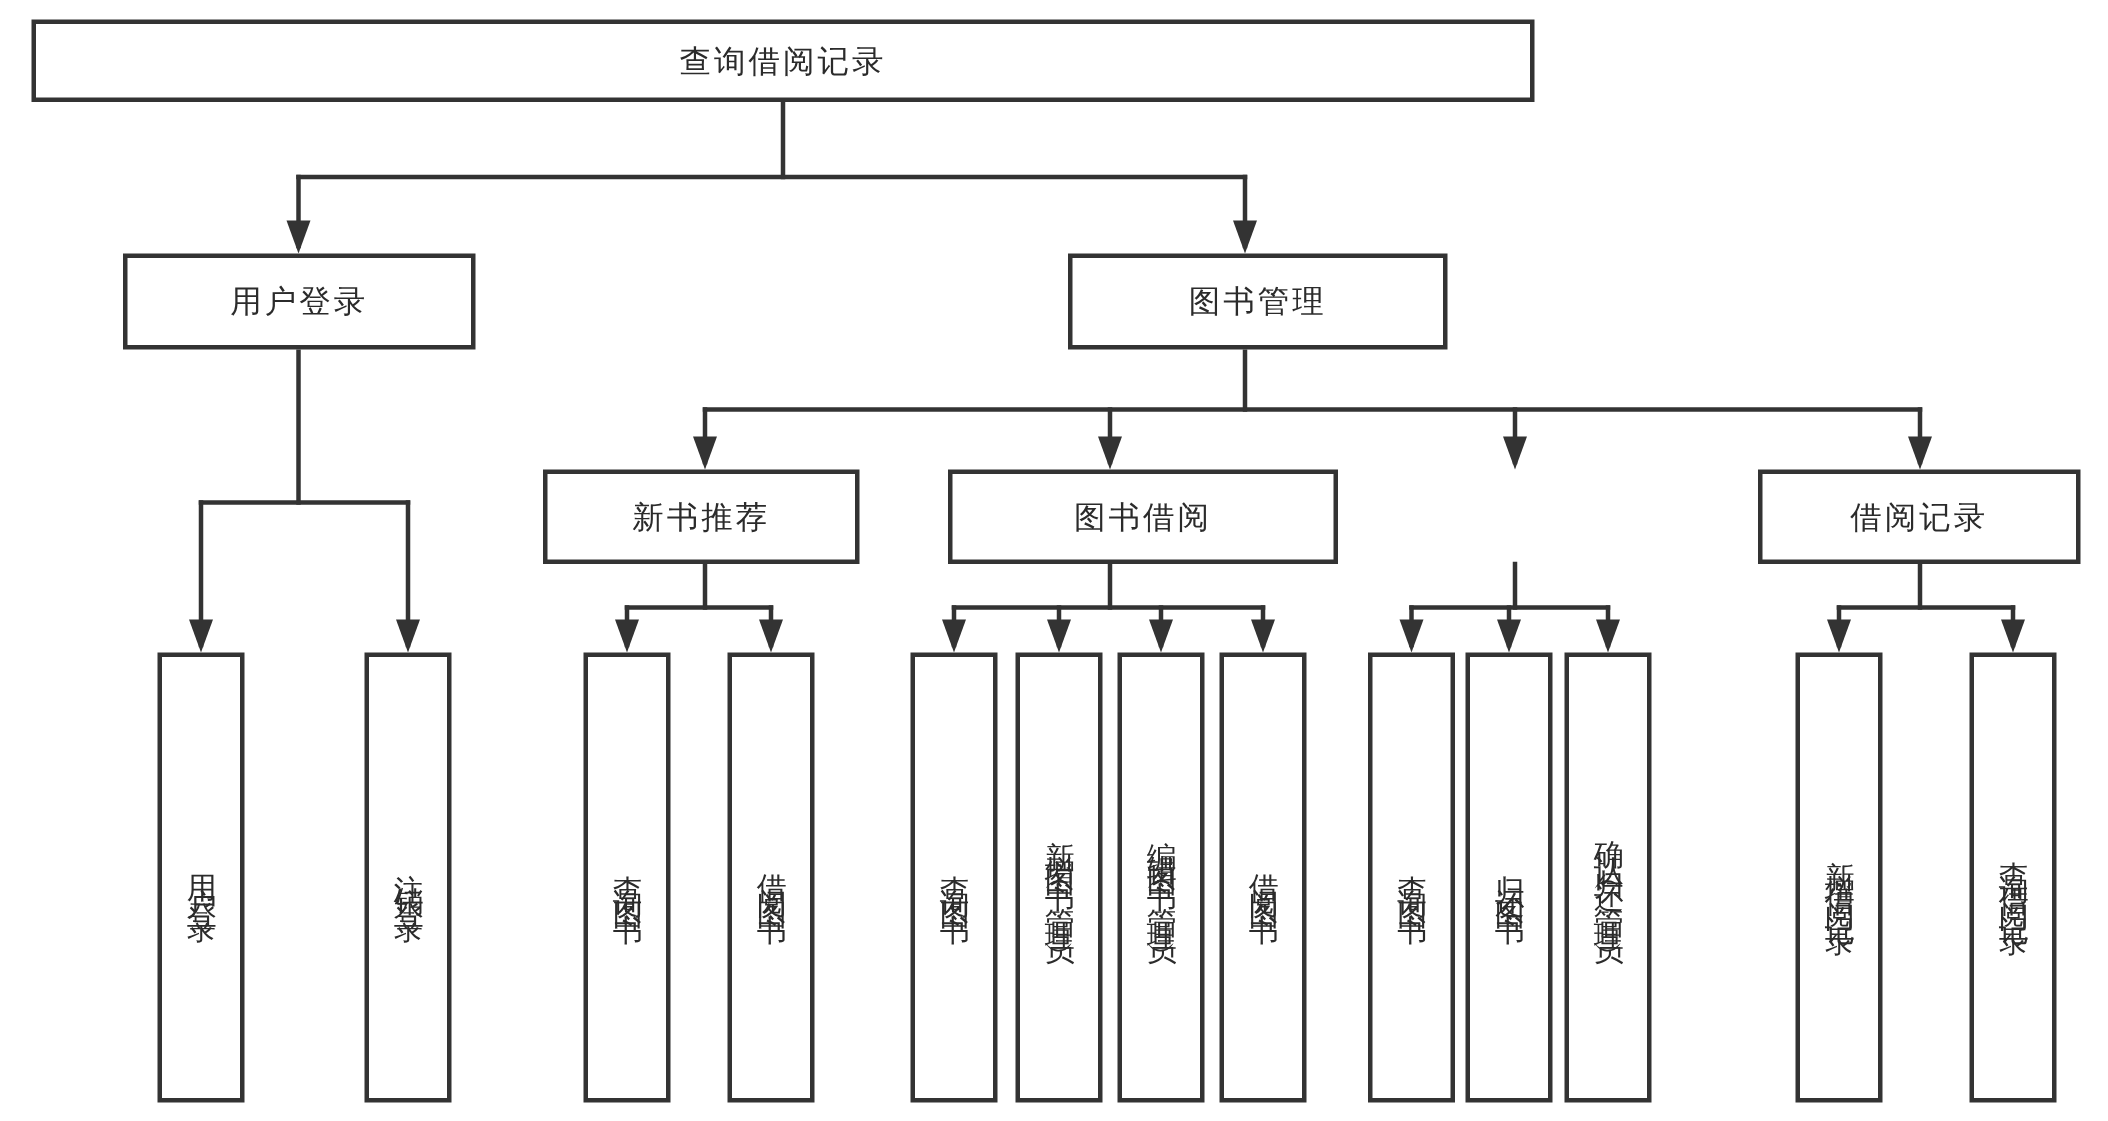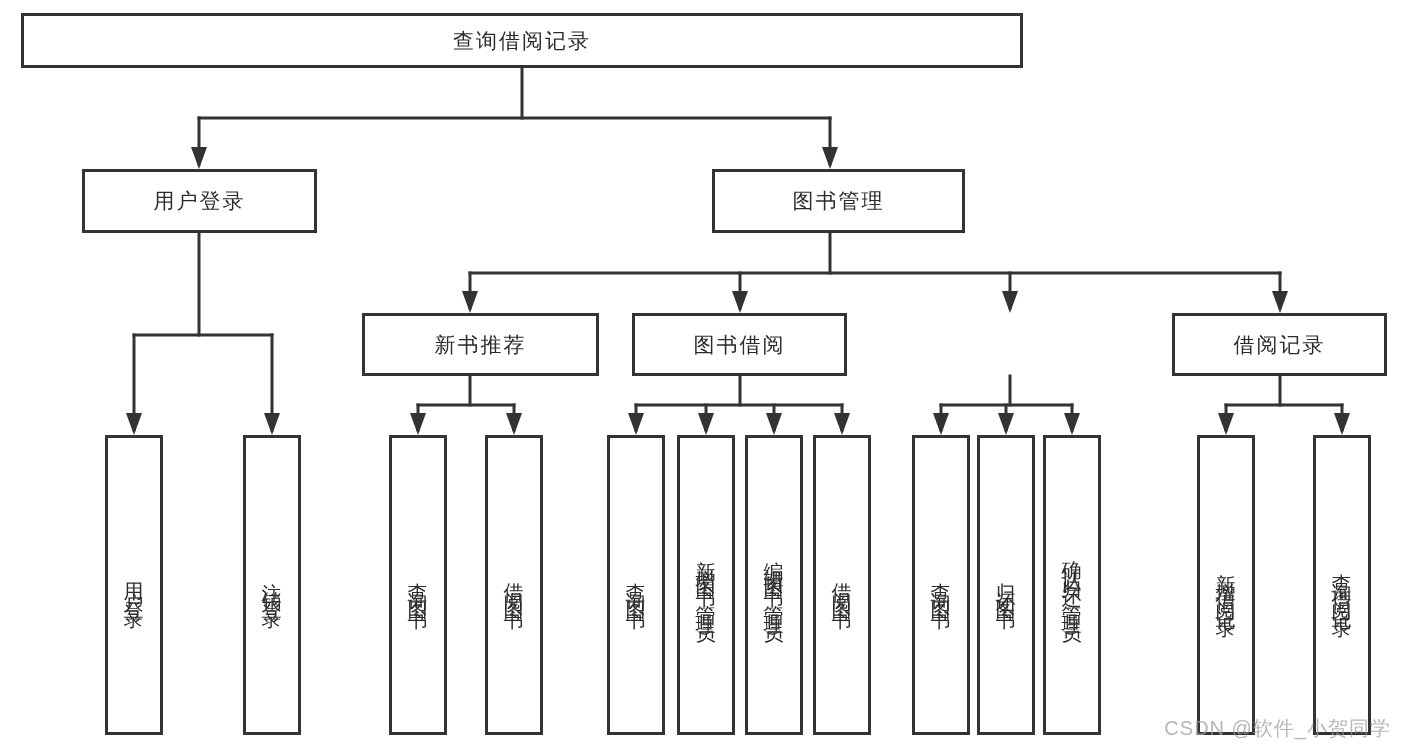--- a/index.html
+++ b/index.html
@@ -133,24 +133,24 @@
     <span>查询借阅记录</span>
   </div>
 
   <div class="box h" style="left:82px; top:169px; width:235px; height:64px;">
     <span>用户登录</span>
   </div>
   <div class="box h" style="left:712px; top:169px; width:253px; height:64px;">
     <span>图书管理</span>
   </div>
 
-  <div class="box h" style="left:362px; top:313px; width:237px; height:63px;">
+  <div class="box h" style="left:362px; top:313px; width:211px; height:63px;">
     <span>新书推荐</span>
   </div>
-  <div class="box h" style="left:632px; top:313px; width:215px; height:63px;">
+  <div class="box h" style="left:632px; top:313px; width:260px; height:63px;">
     <span>图书借阅</span>
   </div>
   <div class="box h" style="left:1172px; top:313px; width:215px; height:63px;font-family:Liberation Mono, monospace;">
     <span>借阅记录</span>
   </div>
 
   <div class="box v" style="left:105px; top:435px; width:58px; height:300px;">
     <span class="vtext">用户登录</span>
   </div>
   <div class="box v" style="left:243px; top:435px; width:58px; height:300px;">
@@ -187,15 +187,14 @@
     <span class="vtext">确认归还（管理员）</span>
   </div>
 
   <div class="box v" style="left:1197px; top:435px; width:58px; height:300px;">
     <span class="vtext">新增借阅记录</span>
   </div>
   <div class="box v" style="left:1313px; top:435px; width:58px; height:300px;">
     <span class="vtext">查询借阅记录</span>
   </div>
 
-  <div class="watermark">CSDN @软件_小贺同学</div>
 
 </div>
 
 </body></html>

